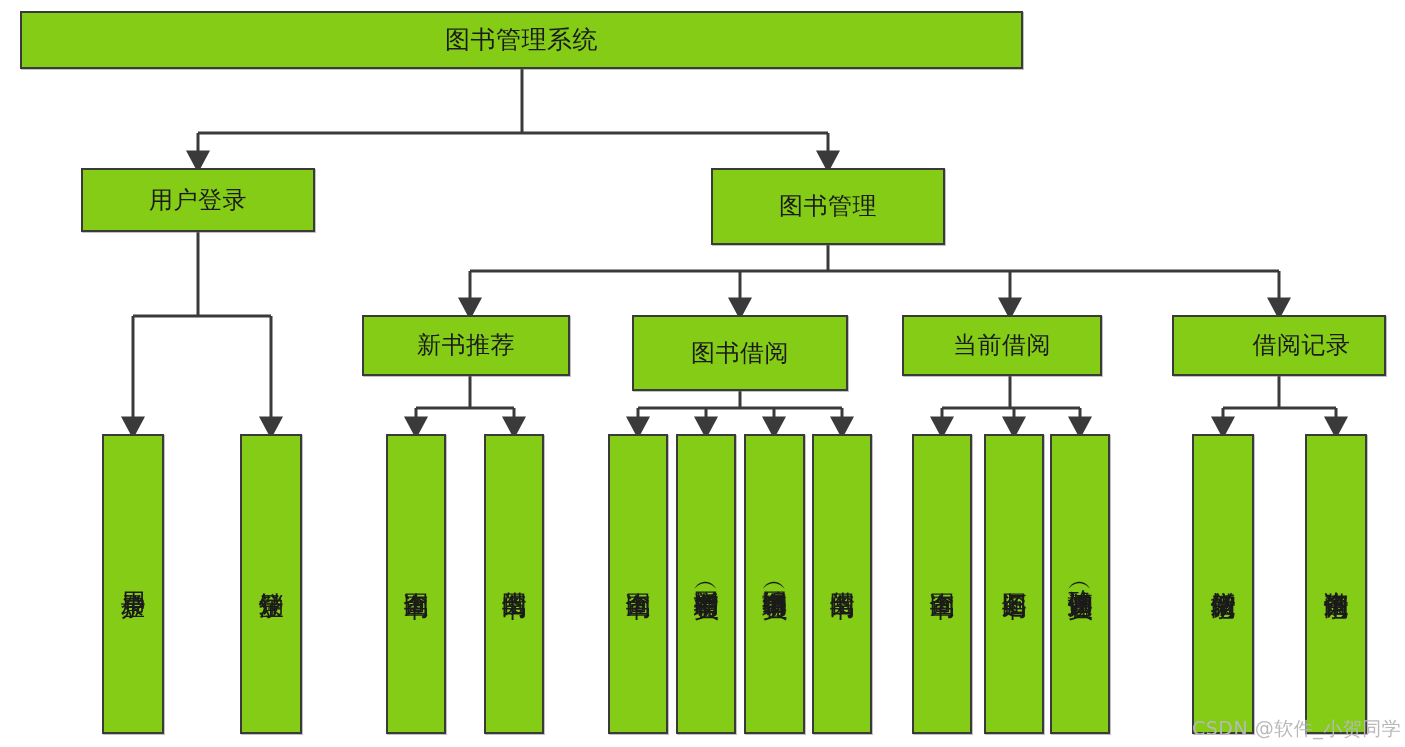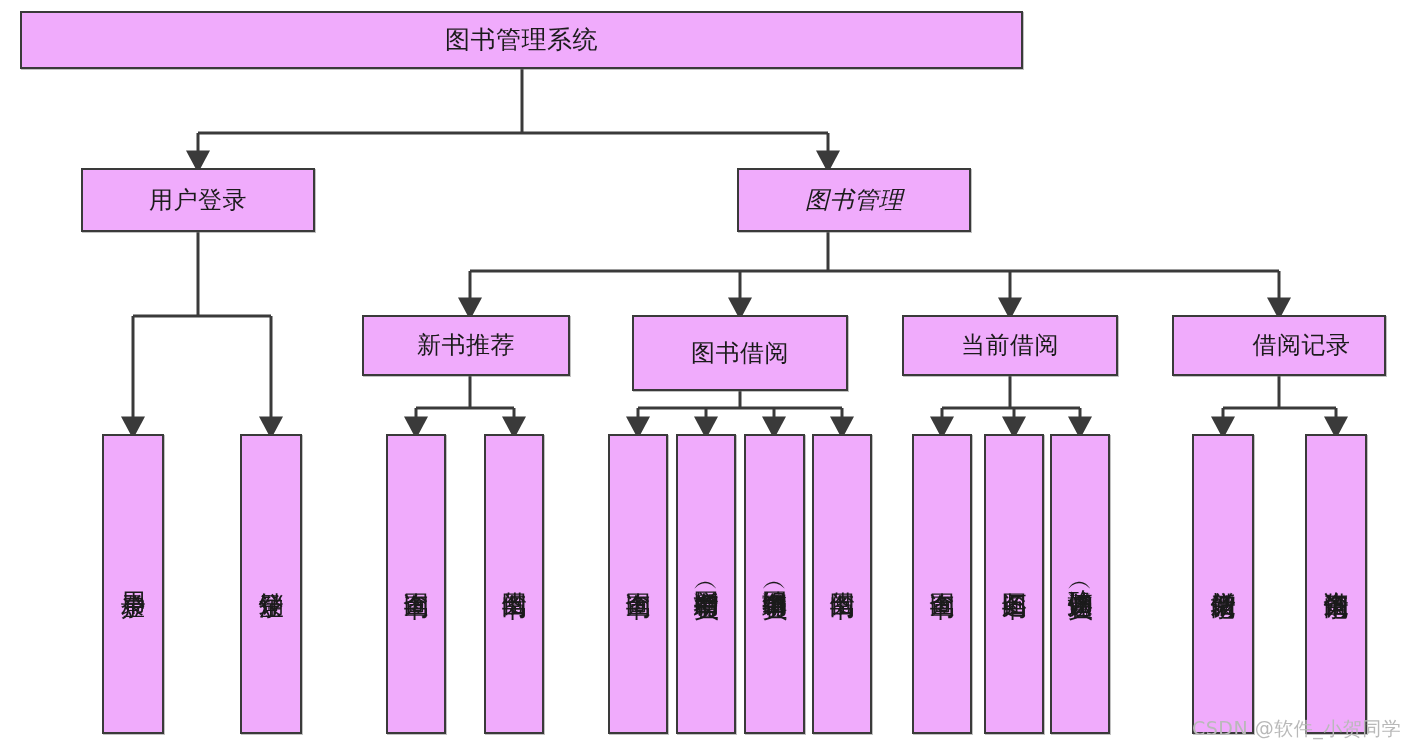--- a/index.html
+++ b/index.html
@@ -21,21 +21,21 @@
     position: absolute;
     left: 0;
     top: 0;
     width: 1405px;
     height: 747px;
     pointer-events: none;
   }
   .node {
     position: absolute;
     box-sizing: border-box;
-    background: #f0abfc;
+    background: #84cc16;
     border: 2px solid #3a3a3a;
     box-shadow: 1px 1px 0 rgba(120,120,120,0.45);
     display: flex;
     align-items: center;
     justify-content: center;
     color: #1b1b1b;
   }
   .node .label {
     display: block;
     text-align: center;
@@ -121,30 +121,30 @@
       </g>
   </svg>
 
   <div id="nodes-layer">
       <div class="node root horizontal" style="left: 20px; top: 11px; width: 1003px; height: 58px;">
         <span class="label">图书管理系统</span>
       </div>
       <div class="node horizontal" style="left: 81px; top: 168px; width: 234px; height: 64px;">
         <span class="label">用户登录</span>
       </div>
-      <div class="node horizontal" style="left: 737px; top: 168px; width: 234px; height: 64px; font-style: italic;">
+      <div class="node horizontal" style="left: 711px; top: 168px; width: 234px; height: 77px;">
         <span class="label">图书管理</span>
       </div>
       <div class="node horizontal" style="left: 362px; top: 315px; width: 208px; height: 61px;">
         <span class="label">新书推荐</span>
       </div>
       <div class="node horizontal" style="left: 632px; top: 315px; width: 216px; height: 76px;">
         <span class="label">图书借阅</span>
       </div>
-      <div class="node horizontal" style="left: 902px; top: 315px; width: 216px; height: 61px;">
+      <div class="node horizontal" style="left: 902px; top: 315px; width: 200px; height: 61px;">
         <span class="label">当前借阅</span>
       </div>
       <div class="node horizontal" style="left: 1172px; top: 315px; width: 214px; height: 61px; padding-left: 45px;">
         <span class="label">借阅记录</span>
       </div>
       <div class="node vertical" style="left: 102px; top: 434px; width: 62px; height: 300px; padding-top: 136px;">
         <span class="label">用户登录</span>
       </div>
       <div class="node vertical" style="left: 240px; top: 434px; width: 62px; height: 300px; padding-top: 136px;">
         <span class="label">注销登录</span>

